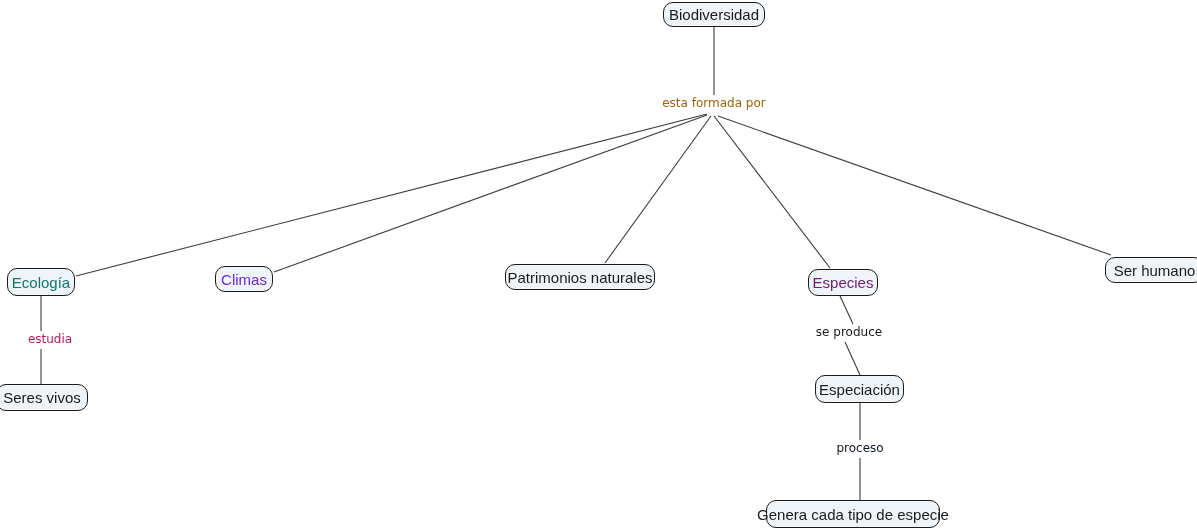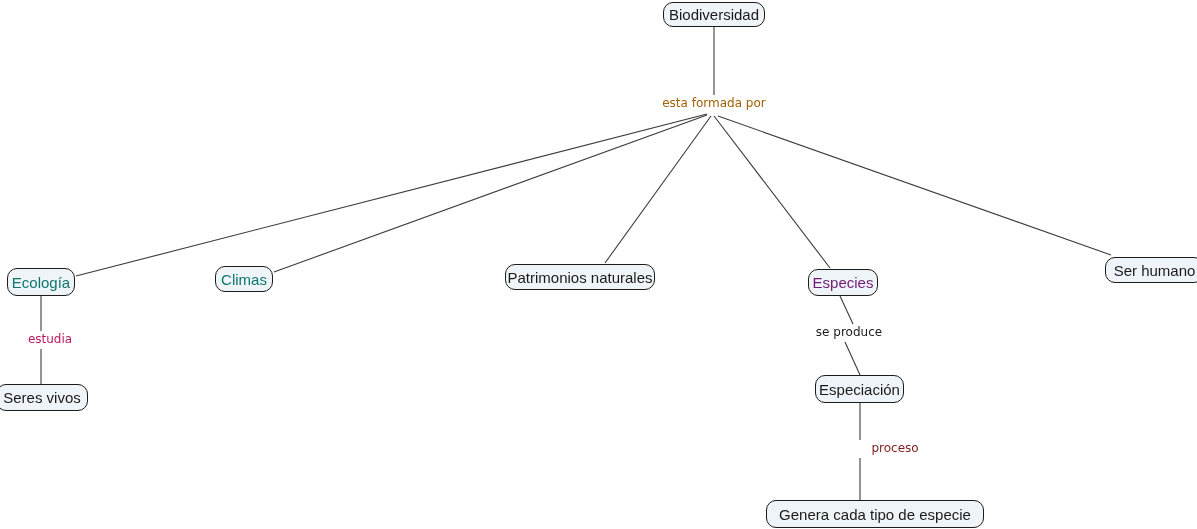--- a/index.html
+++ b/index.html
@@ -67,24 +67,24 @@
       <line x1="718" y1="116" x2="1111" y2="255" stroke="#3c3c3c" stroke-width="1.1"></line>
       <line x1="41" y1="296" x2="41" y2="331" stroke="#3c3c3c" stroke-width="1.1"></line>
       <line x1="41" y1="349" x2="41" y2="384" stroke="#3c3c3c" stroke-width="1.1"></line>
       <line x1="840" y1="296" x2="853" y2="324" stroke="#3c3c3c" stroke-width="1.1"></line>
       <line x1="845" y1="342" x2="860" y2="375" stroke="#3c3c3c" stroke-width="1.1"></line>
       <line x1="860" y1="403" x2="860" y2="440" stroke="#3c3c3c" stroke-width="1.1"></line>
       <line x1="860" y1="458" x2="860" y2="500" stroke="#3c3c3c" stroke-width="1.1"></line>
     </svg>
 <div class="node" style="left: 663px; top: 2px; width: 102px; height: 25px; background: rgb(238, 244, 247); border-color: rgb(27, 27, 27); color: rgb(27, 27, 27);">Biodiversidad</div>
     <div class="node" style="left: 7px; top: 268px; width: 68px; height: 28px; background: rgb(238, 244, 247); border-color: rgb(27, 27, 27); color: #0f766e;">Ecología</div>
-    <div class="node" style="left: 215px; top: 266px; width: 58px; height: 26px; background: rgb(238, 244, 247); border-color: rgb(27, 27, 27); color: #0f766e;">Climas</div>
+    <div class="node" style="left: 215px; top: 266px; width: 58px; height: 26px; background: rgb(238, 244, 247); border-color: rgb(27, 27, 27); color: #6d28d9;">Climas</div>
     <div class="node" style="left: 505px; top: 264px; width: 150px; height: 26px; background: rgb(238, 244, 247); border-color: rgb(27, 27, 27); color: rgb(27, 27, 27);">Patrimonios naturales</div>
     <div class="node" style="left: 808px; top: 269px; width: 70px; height: 27px; background: rgb(238, 244, 247); border-color: rgb(27, 27, 27); color: #701a75;">Especies</div>
     <div class="node" style="left: 1105px; top: 257px; width: 99px; height: 26px; background: rgb(238, 244, 247); border-color: rgb(27, 27, 27); color: rgb(27, 27, 27);">Ser humano</div>
     <div class="node" style="left: -4px; top: 384px; width: 92px; height: 27px; background: rgb(238, 244, 247); border-color: rgb(27, 27, 27); color: rgb(27, 27, 27);">Seres vivos</div>
     <div class="node" style="left: 815px; top: 375px; width: 89px; height: 28px; background: rgb(238, 244, 247); border-color: rgb(27, 27, 27); color: rgb(27, 27, 27);">Especiación</div>
-    <div class="node" style="left: 766px; top: 500px; width: 218px; height: 28px; background: rgb(238, 244, 247); border-color: rgb(27, 27, 27); color: rgb(27, 27, 27);">Genera cada tipo de especie</div>
+    <div class="node" style="left: 766px; top: 500px; width: 174px; height: 28px; background: rgb(238, 244, 247); border-color: rgb(27, 27, 27); color: rgb(27, 27, 27);">Genera cada tipo de especie</div>
     <div class="link-label" style="left: 714px; top: 104px; color: #a16207;">esta formada por</div>
     <div class="link-label" style="left: 50px; top: 340px; color: #be185d;">estudia</div>
     <div class="link-label" style="left: 849px; top: 333px; color: rgb(27, 27, 27);">se produce</div>
-    <div class="link-label" style="left: 860px; top: 449px; color: #7f1d1d; margin-left: 35px;">proceso</div>
+    <div class="link-label" style="left: 860px; top: 449px; color: #0f172a;">proceso</div>
   </div>
 
 </body></html>

